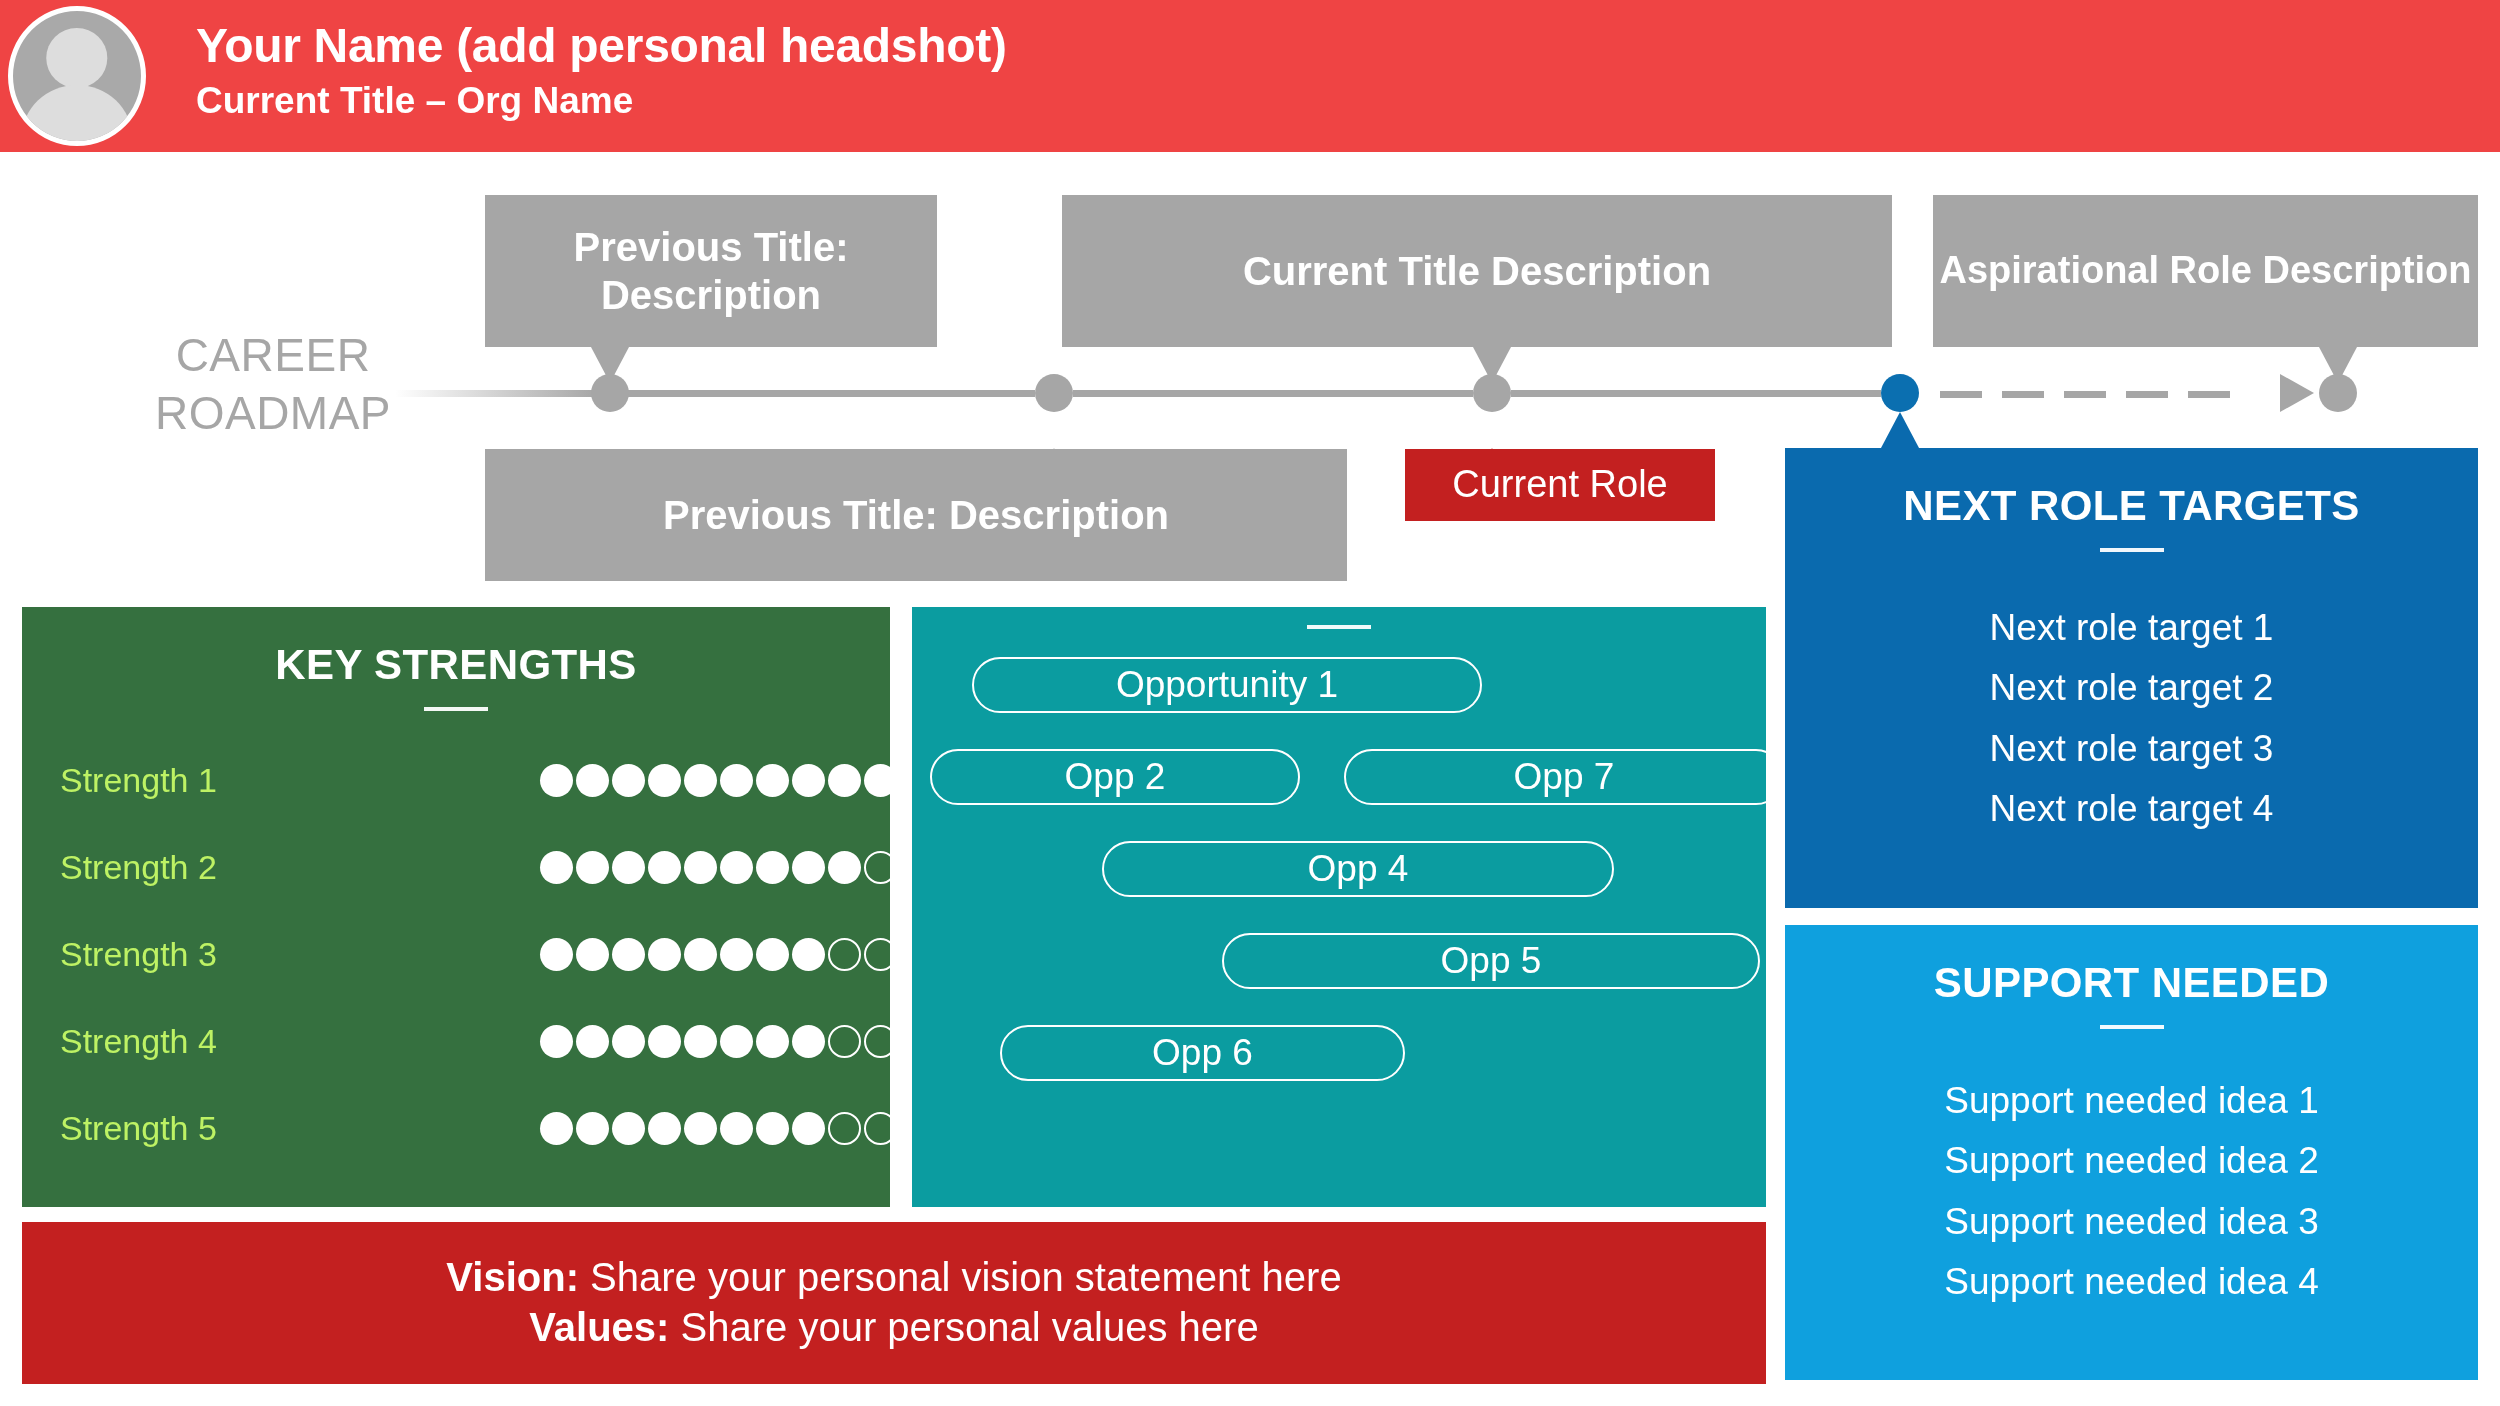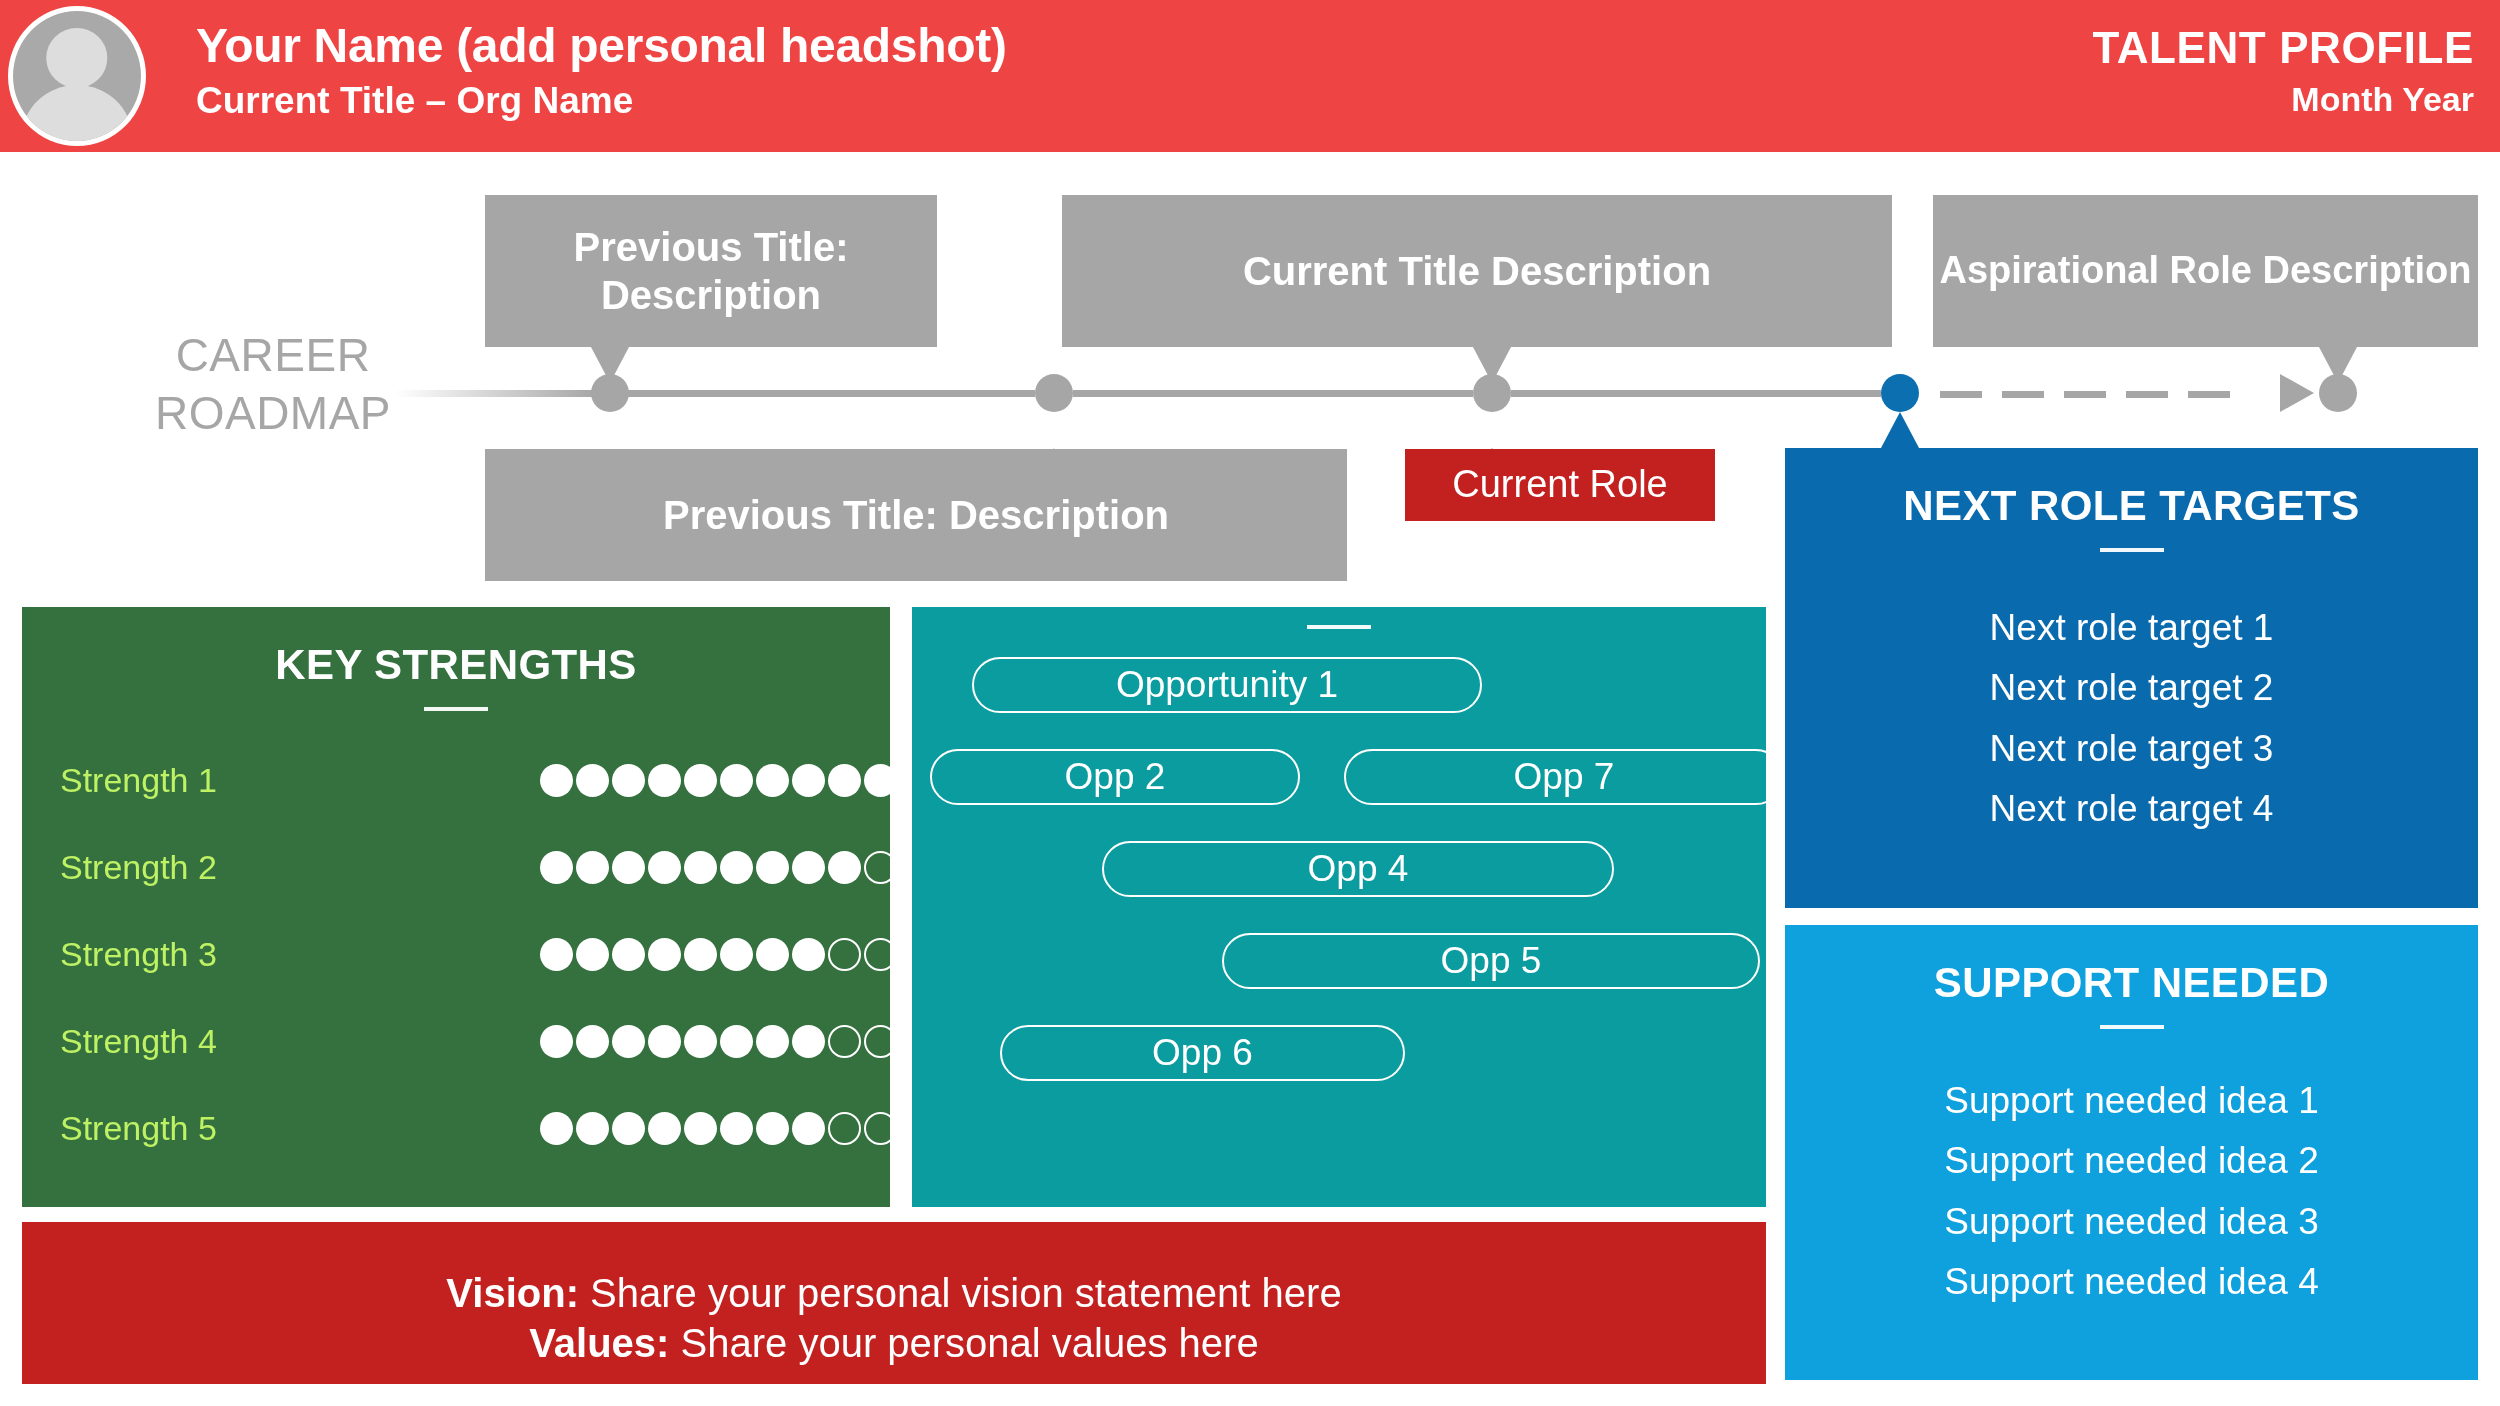--- a/index.html
+++ b/index.html
@@ -170,37 +170,33 @@
   .blue-list .li {
     color:#ffffff; font-size:37px; line-height:1.63;
   }
   #panel-support .blue-list { margin-top:42px; }
 
   
   #panel-vision .vline {
     color:#ffffff; font-size:40px; text-align:center; line-height:1.26;
   }
   #panel-vision .vline b { font-weight:bold; }
-  #vision-inner { padding-top:46px; }
+  #vision-inner { padding-top:30px; }
 </style>
 </head>
 <body>
 
 <div id="header">
   <div id="avatar">
     <div class="av-head"></div>
     <div class="av-body"></div>
   </div>
   <div id="hdr-left">
     <div id="hdr-name">Your Name (add personal headshot)</div>
     <div id="hdr-sub">Current Title – Org Name</div>
-  </div>
-  <div id="hdr-right">
-    <div id="hdr-title">TALENT PROFILE</div>
-    <div id="hdr-date">Month Year</div>
   </div>
 </div>
 
 <div id="roadmap">
 
   <div id="roadmap-label">
     <div>CAREER</div>
     <div>ROADMAP</div>
   </div>
 

